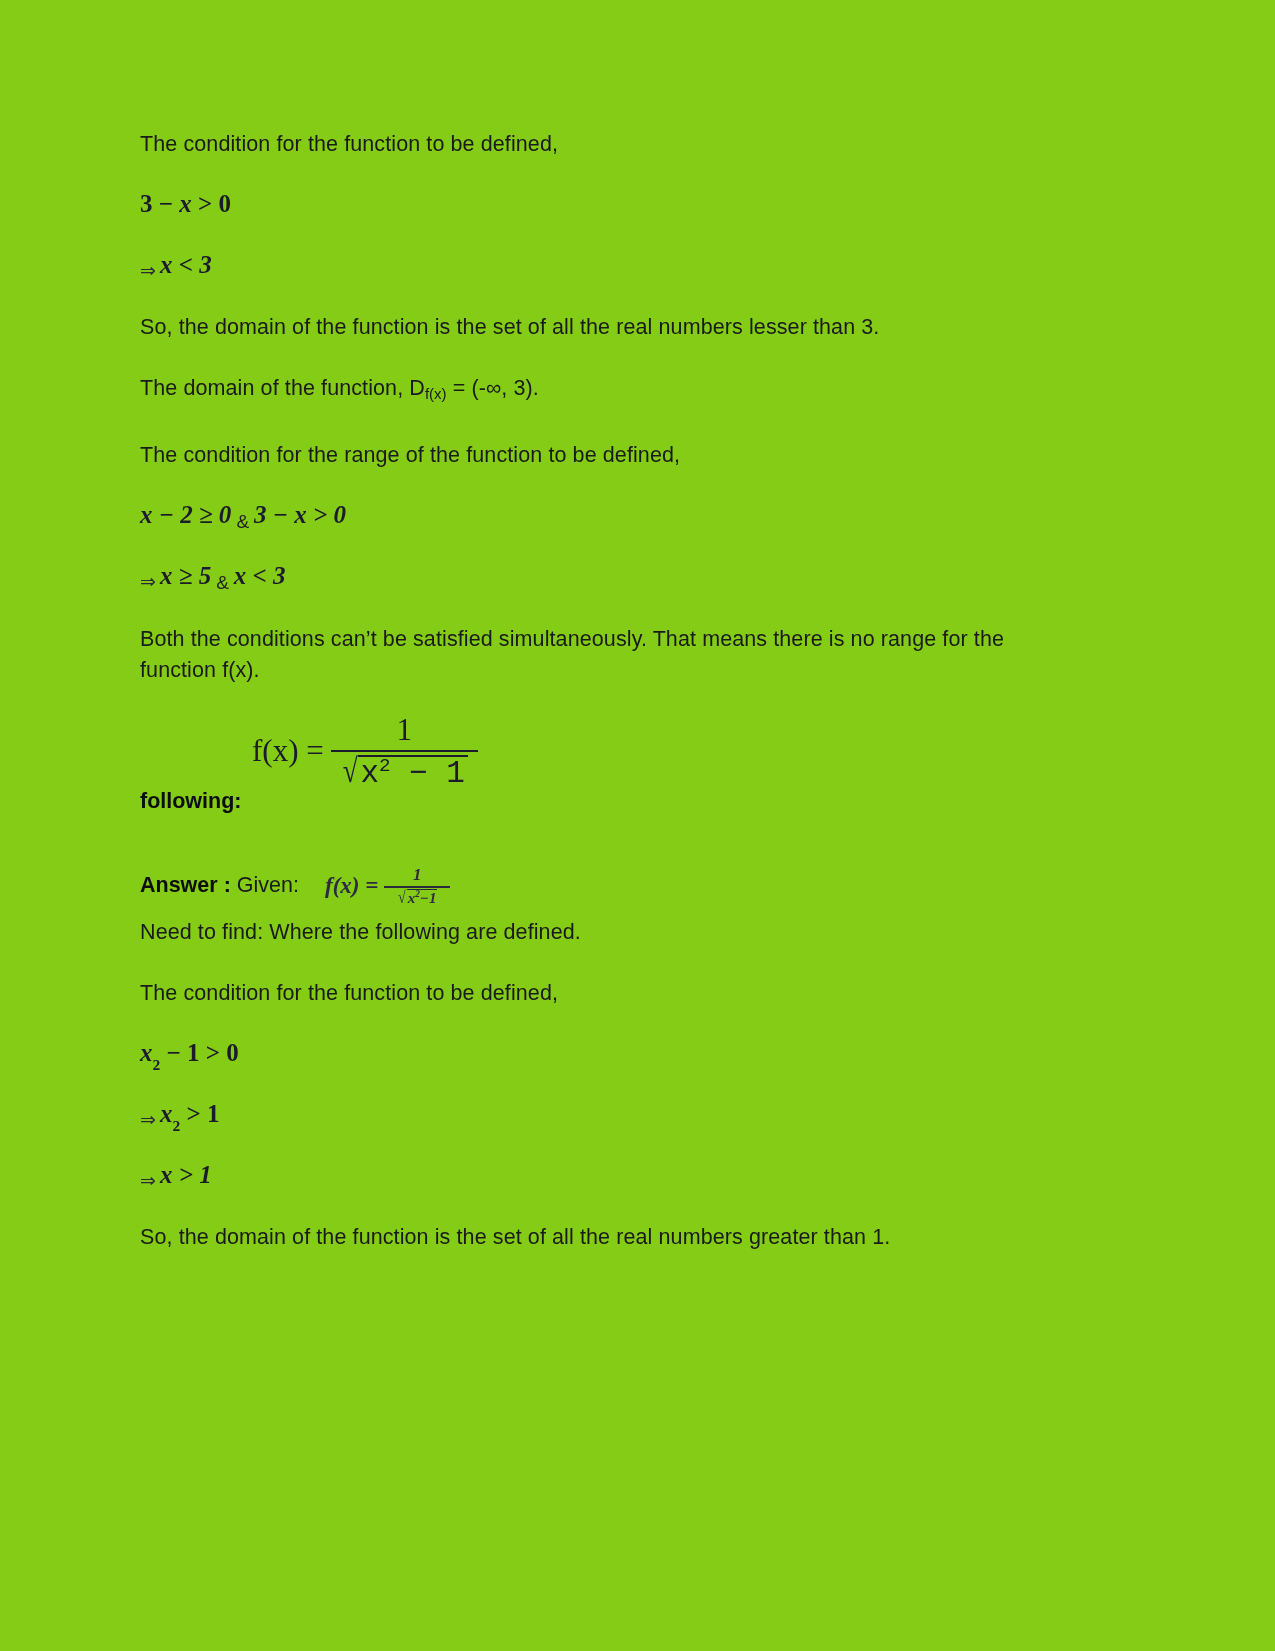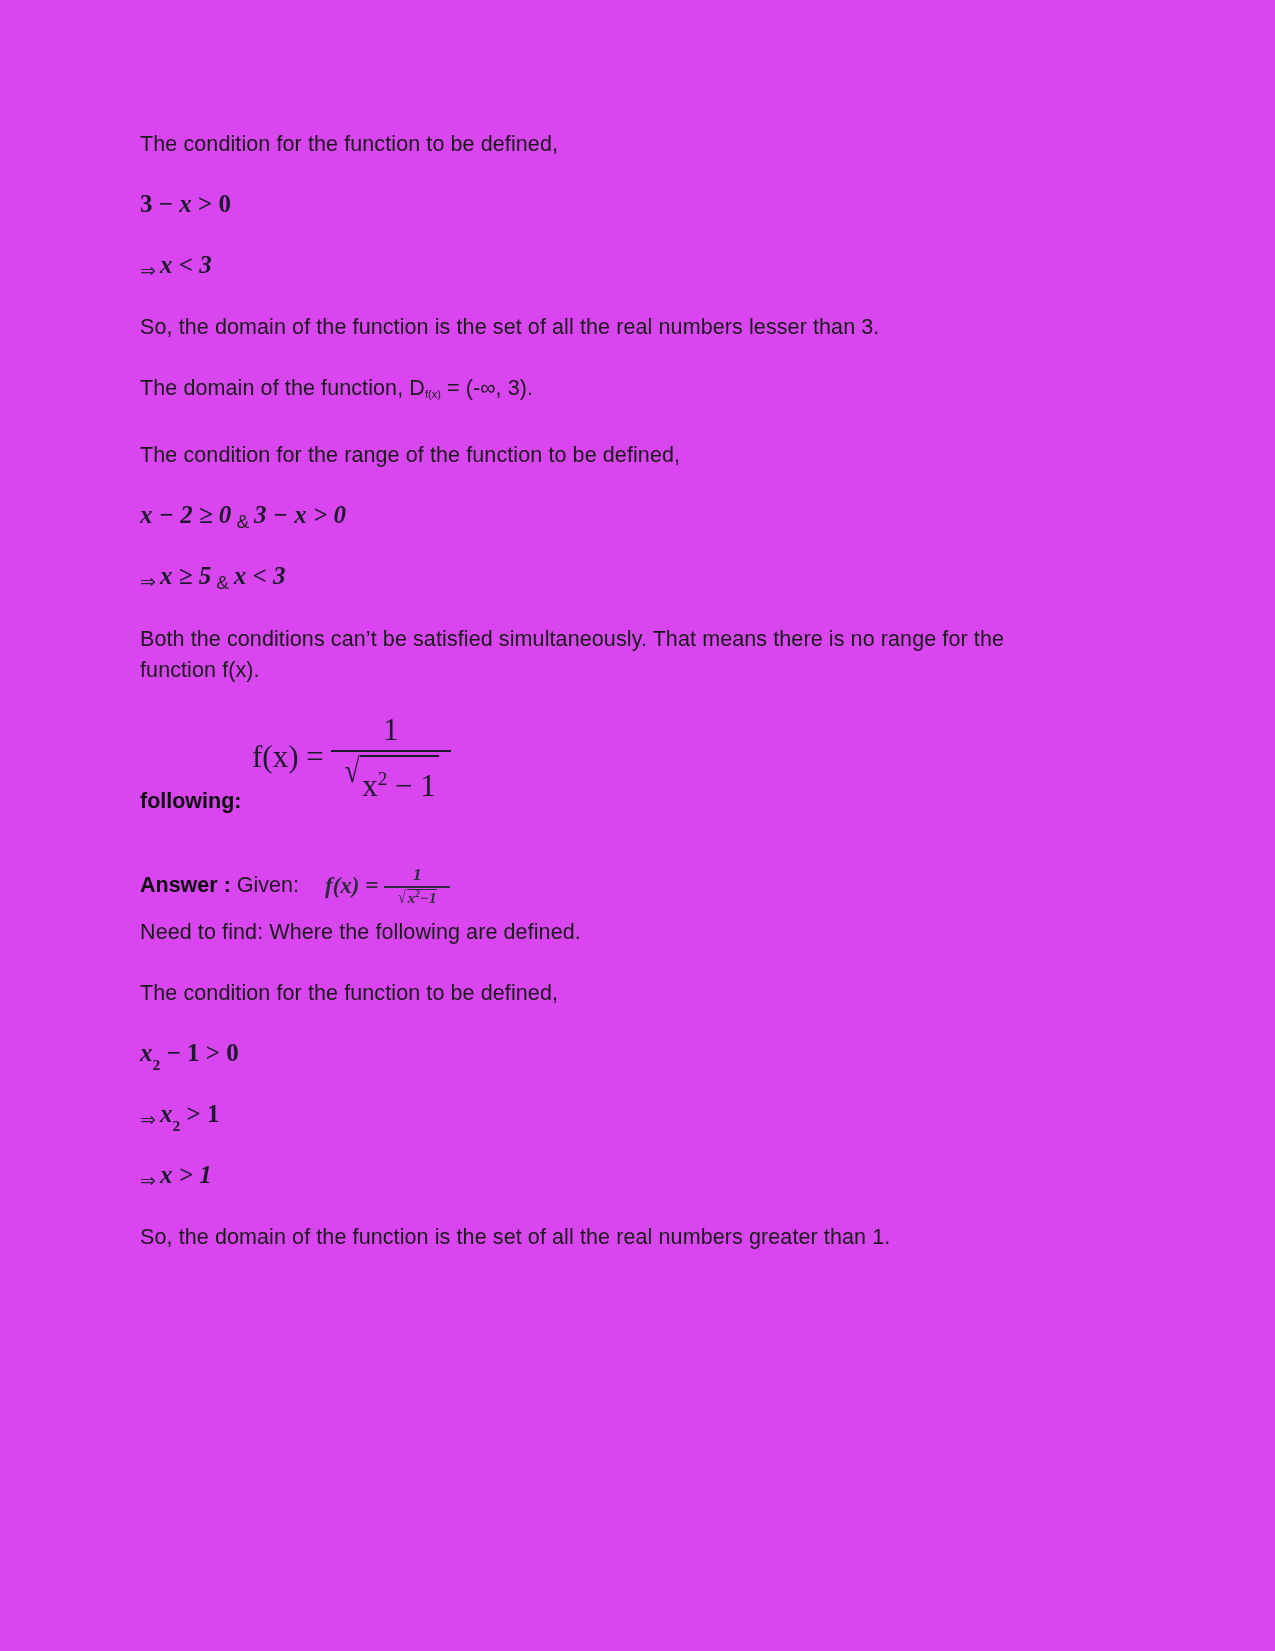--- a/index.html
+++ b/index.html
@@ -11,42 +11,42 @@
     width: 1275px;
     height: 1651px;
     font-family: "Liberation Sans", sans-serif;
     color: #111111;
     -webkit-font-smoothing: antialiased;
   }
   .page {
     position: relative;
     width: 1275px;
     height: 1651px;
-    background: #d946ef;
+    background: #84cc16;
     box-sizing: border-box;
     padding: 130px 140px 0 140px;
   }
 
   
   .para {
     font-size: 21.5px;
     line-height: 28px;
     color: #1a1a1a;
     margin: 0 0 33px 0;
     letter-spacing: 0.1px;
   }
   .para.wrap {
     max-width: 920px;
     line-height: 31px;
     margin-bottom: 22px;
   }
 
   
   .sub {
-    font-size: 11px;
+    font-size: 15px;
     vertical-align: -0.28em;
     letter-spacing: 0;
   }
 
   
   .eq {
     margin: 0 0 36px 0;
     font-family: "Liberation Serif", serif;
     font-weight: bold;
     font-size: 25px;
@@ -149,22 +149,23 @@
     align-items: stretch;
   }
   .radical .sign {
     font-size: 34px;
     line-height: 0.95;
     transform: scaleX(0.8);
     margin-right: -1px;
   }
   .radical .rad-body {
     border-top: 2px solid #1b1b2b;
-    padding: 13px 3px 0 2px;
+    padding: 1px 3px 0 2px;
     line-height: 1.05;
+    font-family: Liberation Mono, monospace;
   }
   .radical .rad-body sup {
     font-size: 0.62em;
     vertical-align: super;
     line-height: 0;
   }
 
   
   .answer-row {
     position: relative;

